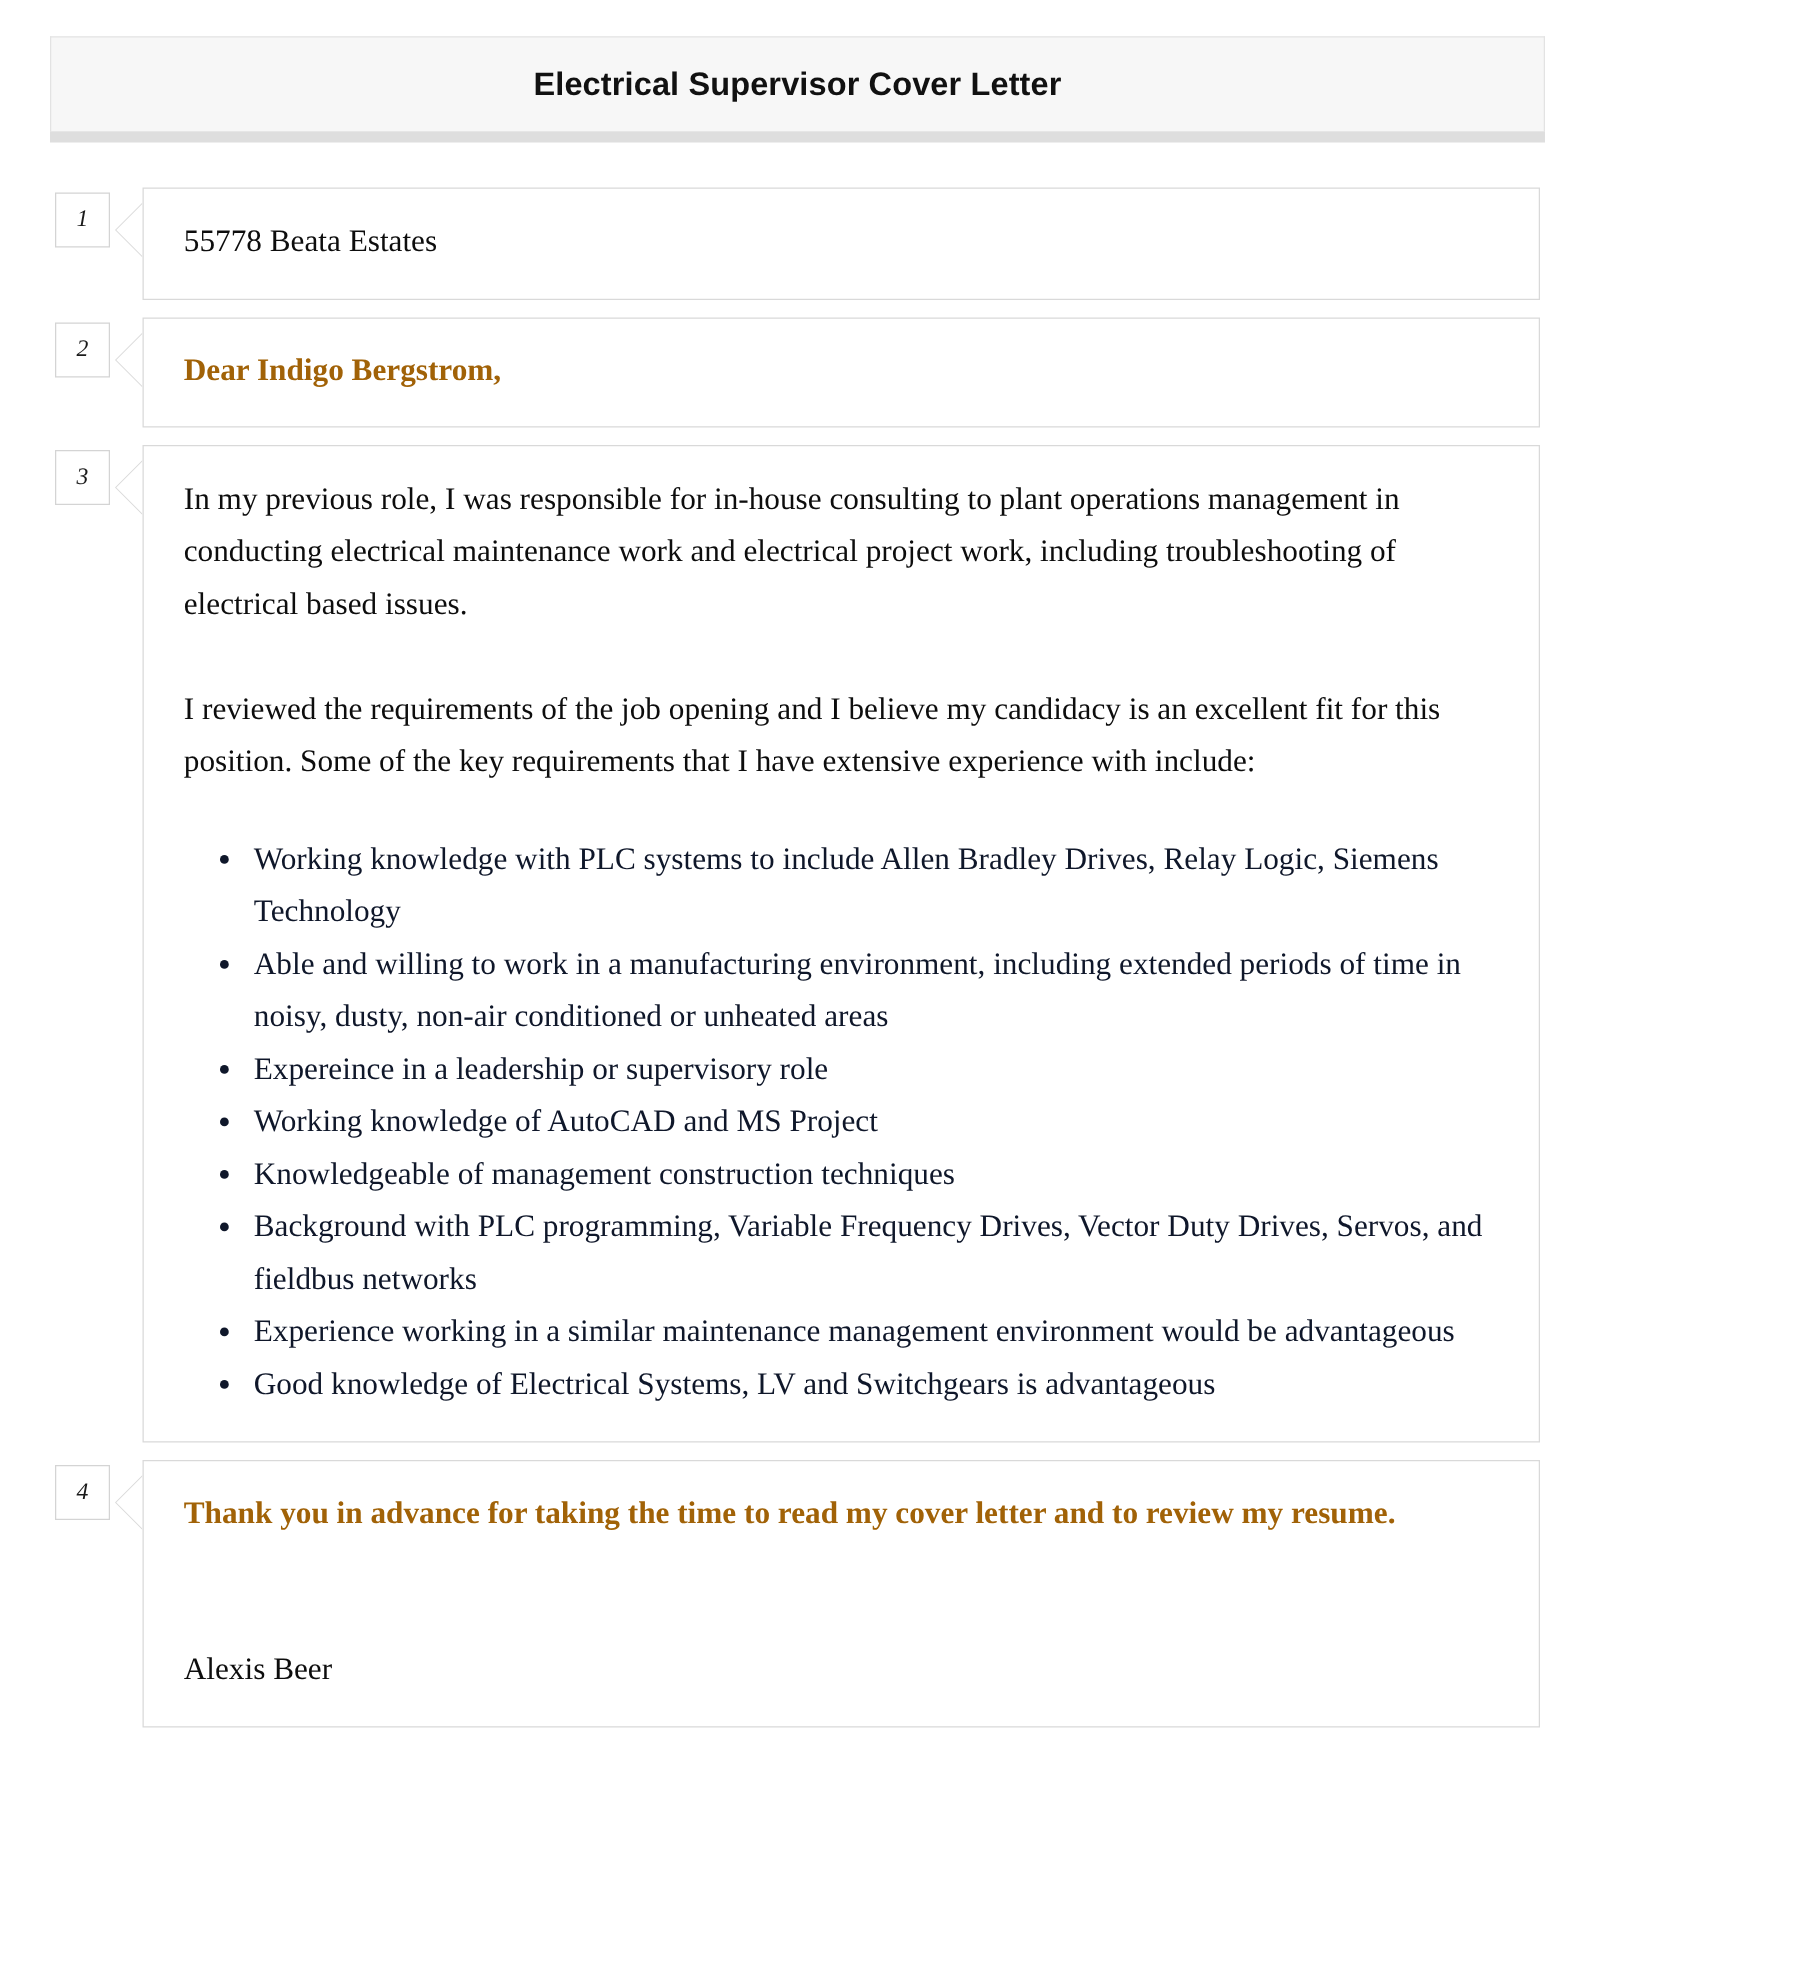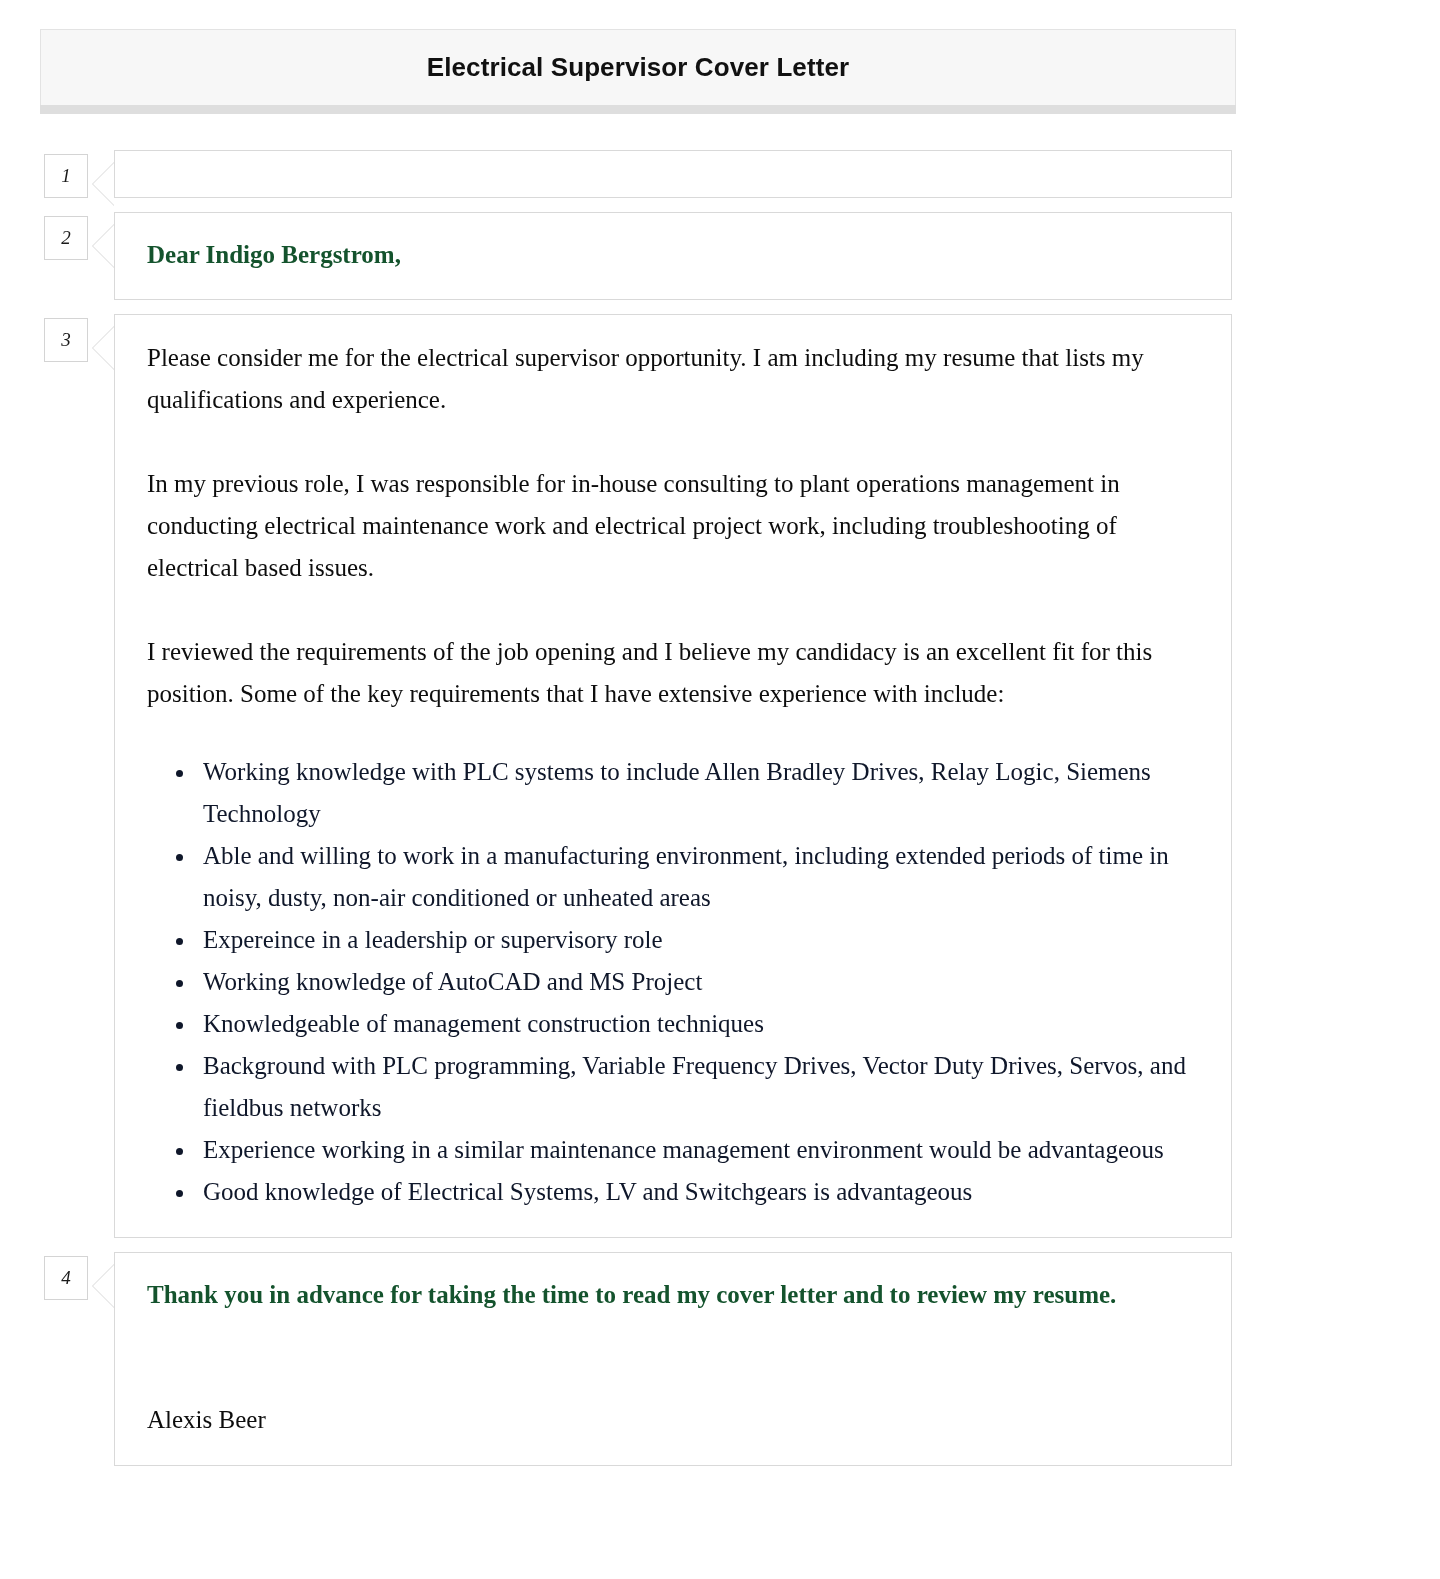--- a/index.html
+++ b/index.html
@@ -121,21 +121,21 @@
     color: #0d0d0d;
     margin: 0;
   }
   .para + .para {
     margin-top: 42px;
   }
   .strong-line {
     font-size: 25px;
     line-height: 40px;
     font-weight: bold;
-    color: #14532d;
+    color: #a16207;
   }
 
   ul.bullets {
     margin: 36px 0 0 0;
     padding-left: 50px;
     list-style-type: disc;
   }
   ul.bullets li {
     font-size: 25px;
     line-height: 42px;
@@ -159,20 +159,21 @@
   <div class="doc-header-shadow"></div>
 
   <div class="blocks">
 
     <div class="block">
       <div class="badge">1</div>
       <div class="bubble-wrap">
         <span class="notch-outer"></span>
         <span class="notch-inner"></span>
         <div class="bubble">
+          <div class="line">55778 Beata Estates</div>
         </div>
       </div>
     </div>
 
     <div class="block">
       <div class="badge">2</div>
       <div class="bubble-wrap">
         <span class="notch-outer"></span>
         <span class="notch-inner"></span>
         <div class="bubble">
@@ -180,21 +181,20 @@
         </div>
       </div>
     </div>
 
     <div class="block">
       <div class="badge">3</div>
       <div class="bubble-wrap">
         <span class="notch-outer"></span>
         <span class="notch-inner"></span>
         <div class="bubble">
-          <p class="para">Please consider me for the electrical supervisor opportunity. I am including my resume that lists my qualifications and experience.</p>
           <p class="para">In my previous role, I was responsible for in-house consulting to plant operations management in conducting electrical maintenance work and electrical project work, including troubleshooting of electrical based issues.</p>
           <p class="para">I reviewed the requirements of the job opening and I believe my candidacy is an excellent fit for this position. Some of the key requirements that I have extensive experience with include:</p>
           <ul class="bullets">
             <li>Working knowledge with PLC systems to include Allen Bradley Drives, Relay Logic, Siemens Technology</li>
             <li>Able and willing to work in a manufacturing environment, including extended periods of time in noisy, dusty, non-air conditioned or unheated areas</li>
             <li>Expereince in a leadership or supervisory role</li>
             <li>Working knowledge of AutoCAD and MS Project</li>
             <li>Knowledgeable of management construction techniques</li>
             <li>Background with PLC programming, Variable Frequency Drives, Vector Duty Drives, Servos, and fieldbus networks</li>
             <li>Experience working in a similar maintenance management environment would be advantageous</li>

